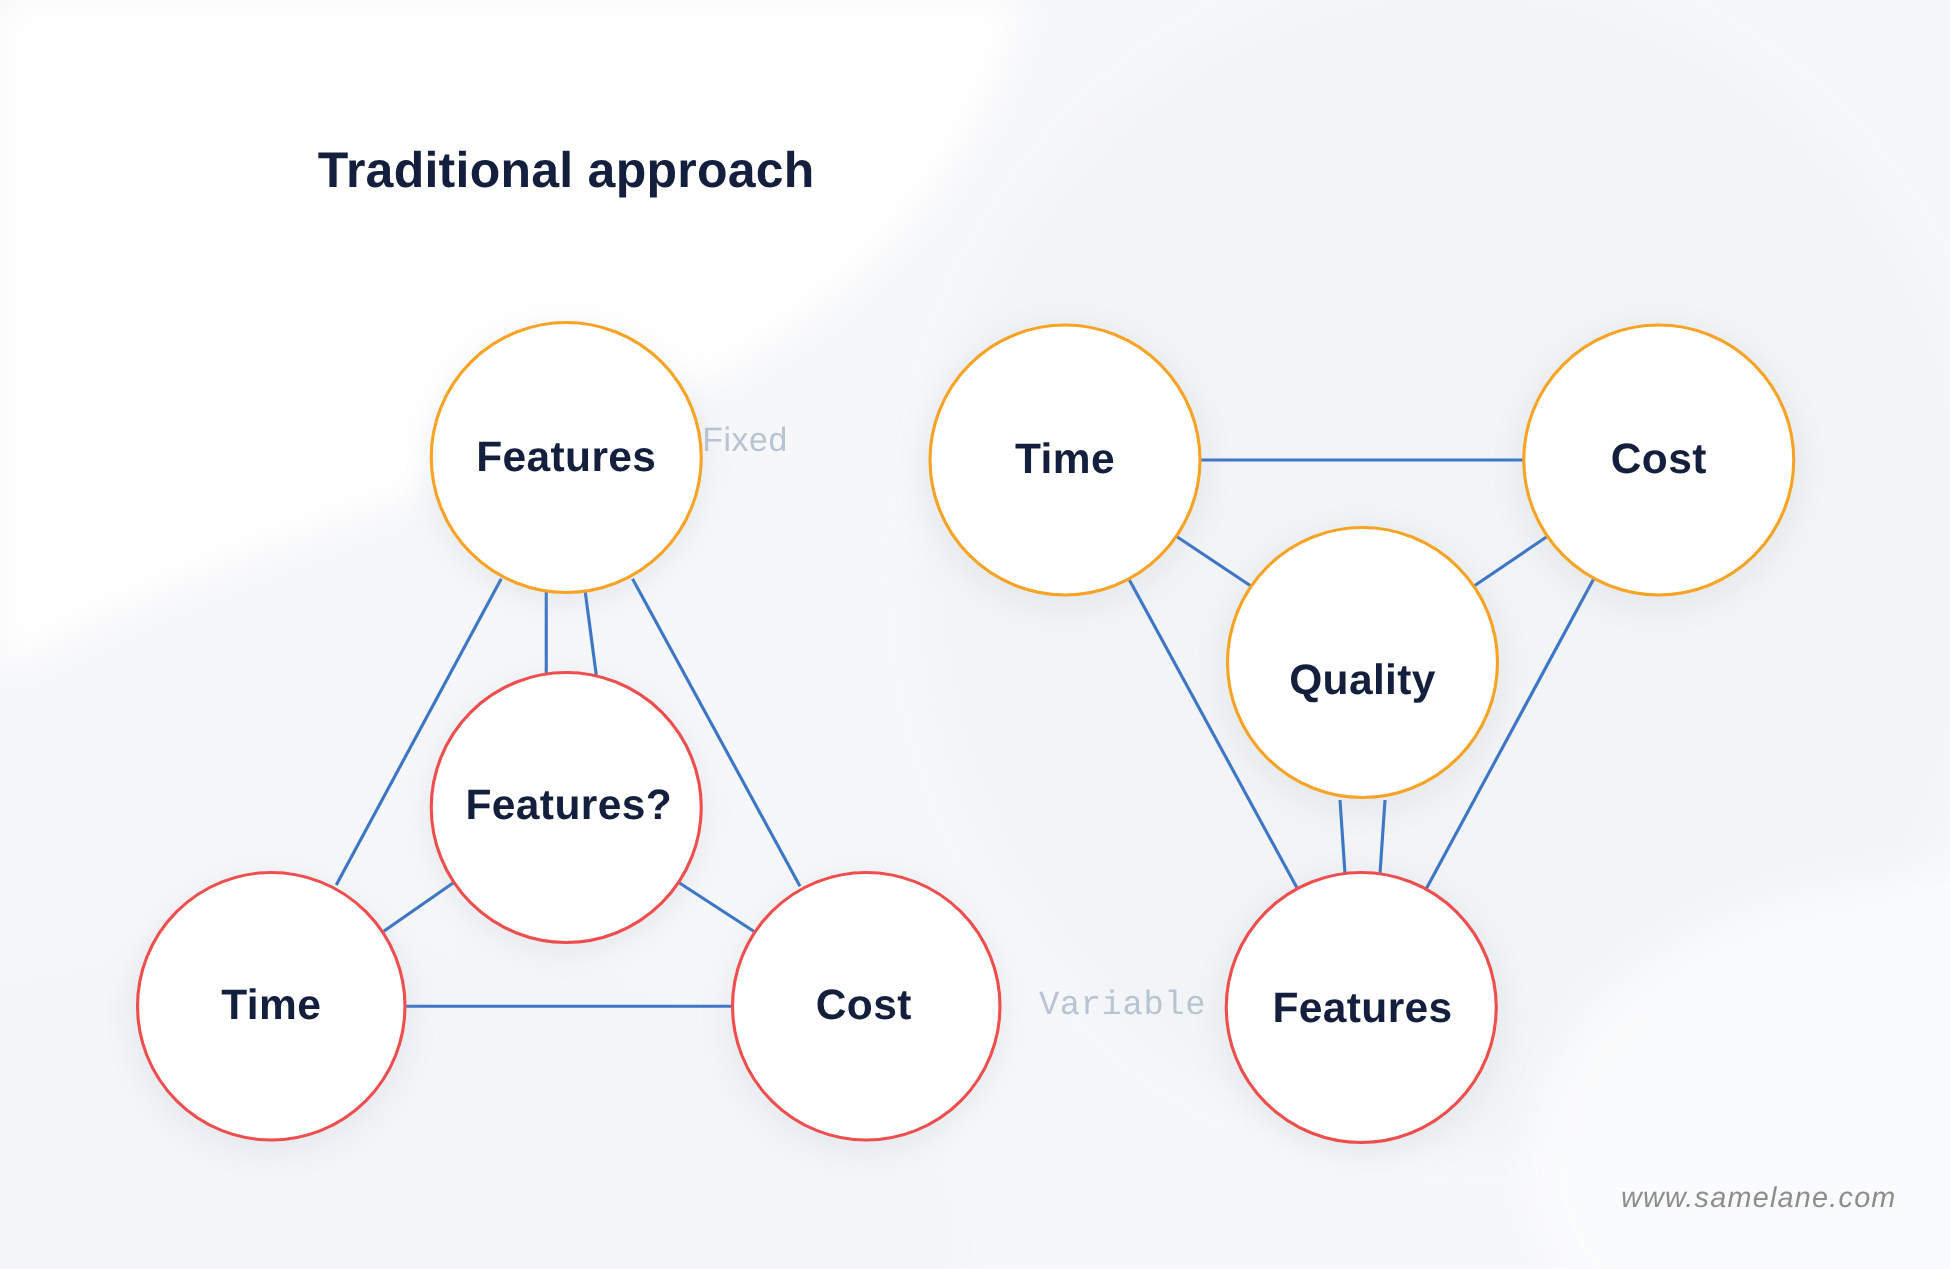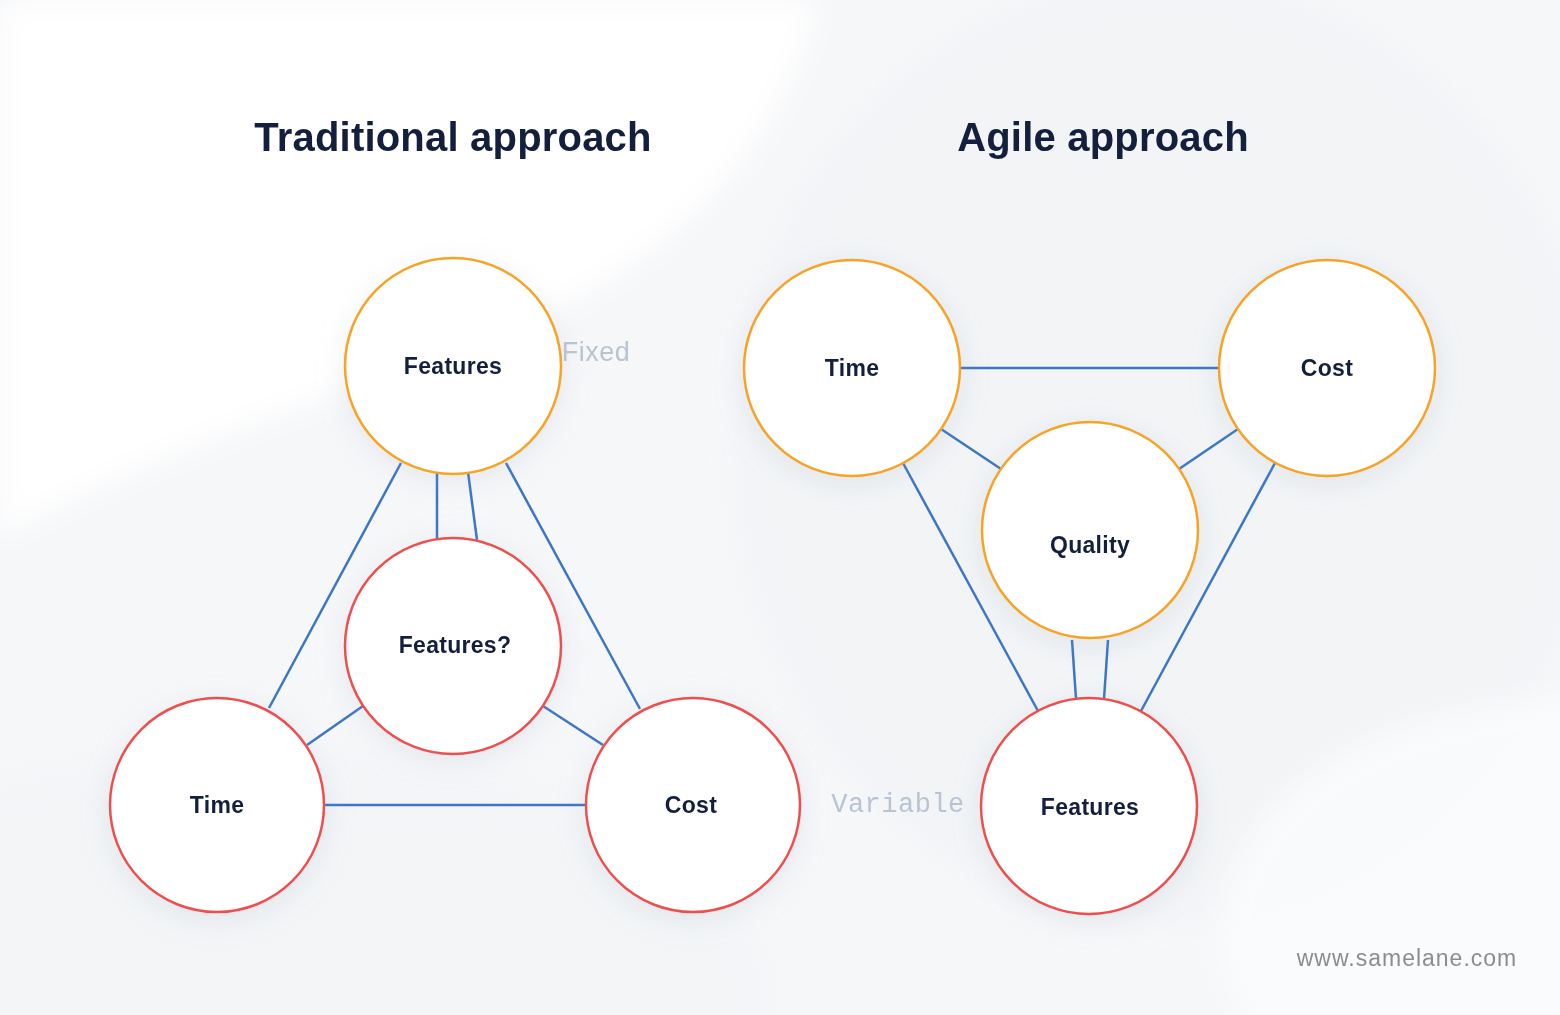--- a/index.html
+++ b/index.html
@@ -19,21 +19,21 @@
     position: absolute;
     left: 0;
     top: 0;
   }
   .label {
     position: absolute;
     transform: translate(-50%, -50%);
     white-space: nowrap;
     color: #131F3C;
     font-weight: 700;
-    font-size: 23px;
+    font-size: 34px;
     letter-spacing: 0.3px;
   }
   .title {
     font-size: 40px;
     letter-spacing: 0.2px;
   }
   .annotation {
     font-weight: 400;
     color: #B9C4D2;
     font-size: 27px;
@@ -94,30 +94,29 @@
 
     <g fill="#FFFFFF" stroke-width="2.5" style="filter: drop-shadow(0px 6px 14px rgba(150,165,185,0.18));">
       <circle cx="852" cy="368" r="108" stroke="#F7A325"></circle>
       <circle cx="1327" cy="368" r="108" stroke="#F7A325"></circle>
       <circle cx="1090" cy="530" r="108" stroke="#F7A325"></circle>
       <circle cx="1089" cy="806" r="108" stroke="#EF4E4E"></circle>
     </g>
   </svg>
 
   <div class="label title" style="left:453px; top:137px;">Traditional approach</div>
-  <div class="label title" style="left:1103px; top:137px;">Agile approach</div>
 
   <div class="label" style="left:453px; top:366px;">Features</div>
   <div class="label" style="left:455px; top:645px;">Features?</div>
   <div class="label" style="left:217px; top:805px;">Time</div>
   <div class="label" style="left:691px; top:805px;">Cost</div>
 
   <div class="label" style="left:852px; top:368px;">Time</div>
   <div class="label" style="left:1327px; top:368px;">Cost</div>
   <div class="label" style="left:1090px; top:530px;margin-top:15px;">Quality</div>
   <div class="label" style="left:1090px; top:807px;">Features</div>
 
   <div class="label annotation" style="left:596px; top:352px;">Fixed</div>
   <div class="label annotation" style="left:898px; top:805px;font-family:Liberation Mono, monospace;">Variable</div>
 
-  <div class="label watermark" style="left:1407px; top:958px;">www.samelane.com</div>
+  <div class="label watermark" style="left:1407px; top:958px;font-style:italic;">www.samelane.com</div>
 
 </div>
 
 </body></html>

